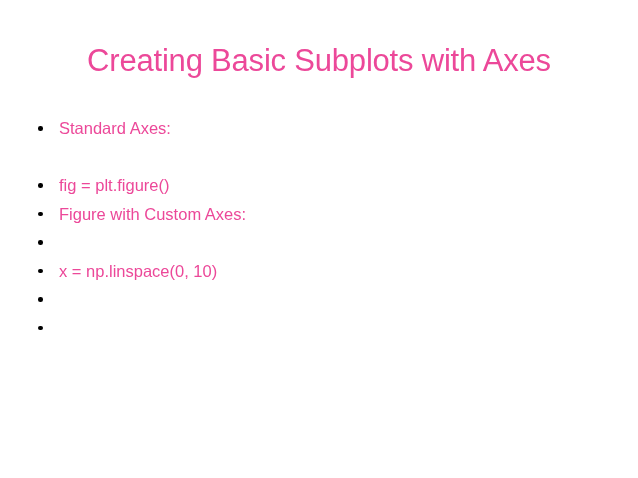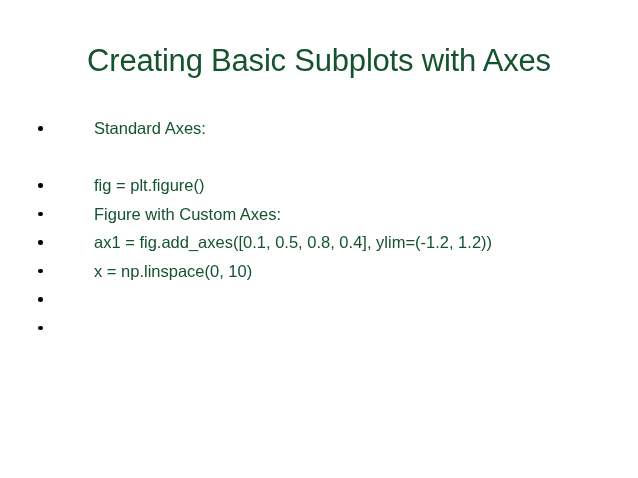--- a/index.html
+++ b/index.html
@@ -29,61 +29,59 @@
     top: 114px;
     left: 0;
     right: 0;
     padding-left: 36px;
   }
   .line {
     display: flex;
     height: 28.5px;
     line-height: 28.5px;
     font-size: 16.5px;
-    gap: 35px;
   }
   .bullet { flex: none; width: 23px; }
   .bullet::before {
     content: "";
     display: block;
     width: 4.5px;
     height: 4.5px;
     border-radius: 50%;
     background: #000000;
     margin-top: 12px;
     margin-left: 2px;
   }
   .line.blank .bullet::before { display: none; }
   .text { white-space: pre; }
 </style>
 </head>
 <body>
 
-<div class="slide" style="background: rgb(255, 255, 255); color: #14532d;">
+<div class="slide" style="background: rgb(255, 255, 255); color: #ec4899;">
   <h1 class="title">Creating Basic Subplots with Axes</h1>
   <div class="bullet-list">
       <div class="line">
         <span class="bullet"></span>
         <span class="text">Standard Axes:</span>
       </div>
       <div class="line blank">
         <span class="bullet"></span>
         <span class="text"></span>
       </div>
       <div class="line">
         <span class="bullet"></span>
         <span class="text">fig = plt.figure()</span>
       </div>
       <div class="line">
         <span class="bullet"></span>
         <span class="text">Figure with Custom Axes:</span>
       </div>
       <div class="line">
         <span class="bullet"></span>
-        <span class="text">ax1 = fig.add_axes([0.1, 0.5, 0.8, 0.4], ylim=(-1.2, 1.2))</span>
       </div>
       <div class="line">
         <span class="bullet"></span>
         <span class="text">x = np.linspace(0, 10)</span>
       </div>
       <div class="line">
         <span class="bullet"></span>
       </div>
       <div class="line">
         <span class="bullet"></span>

